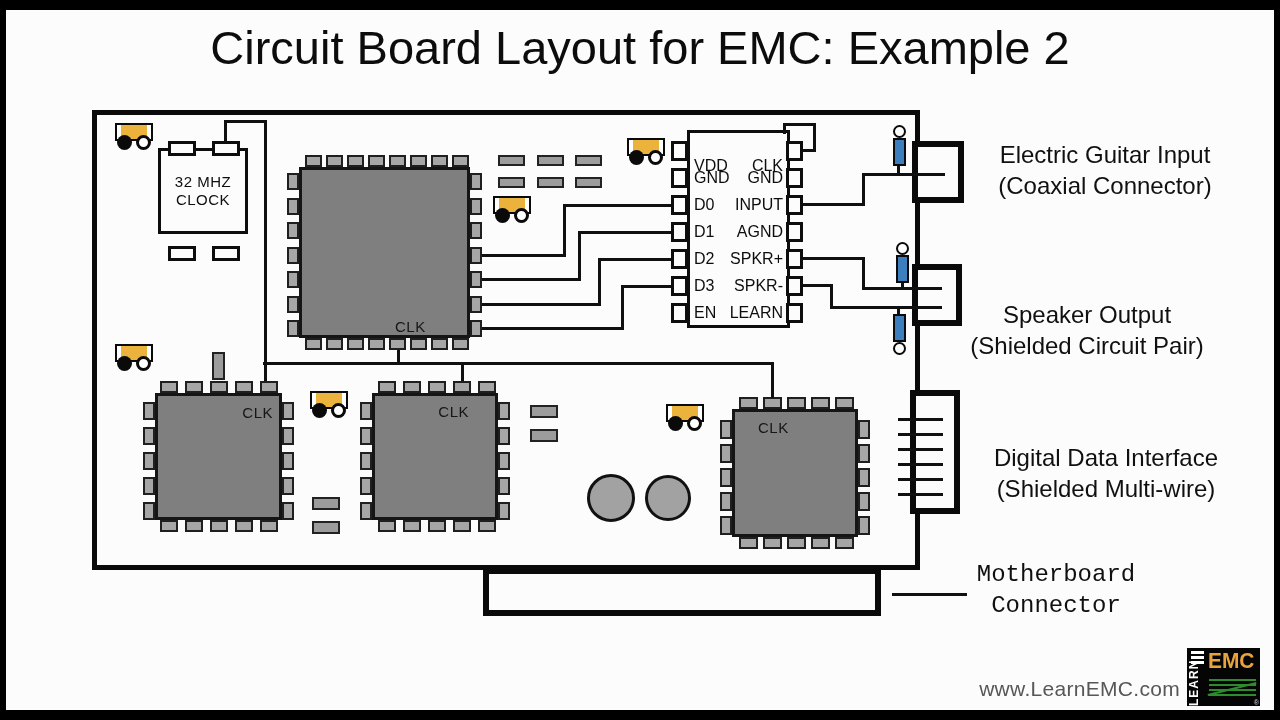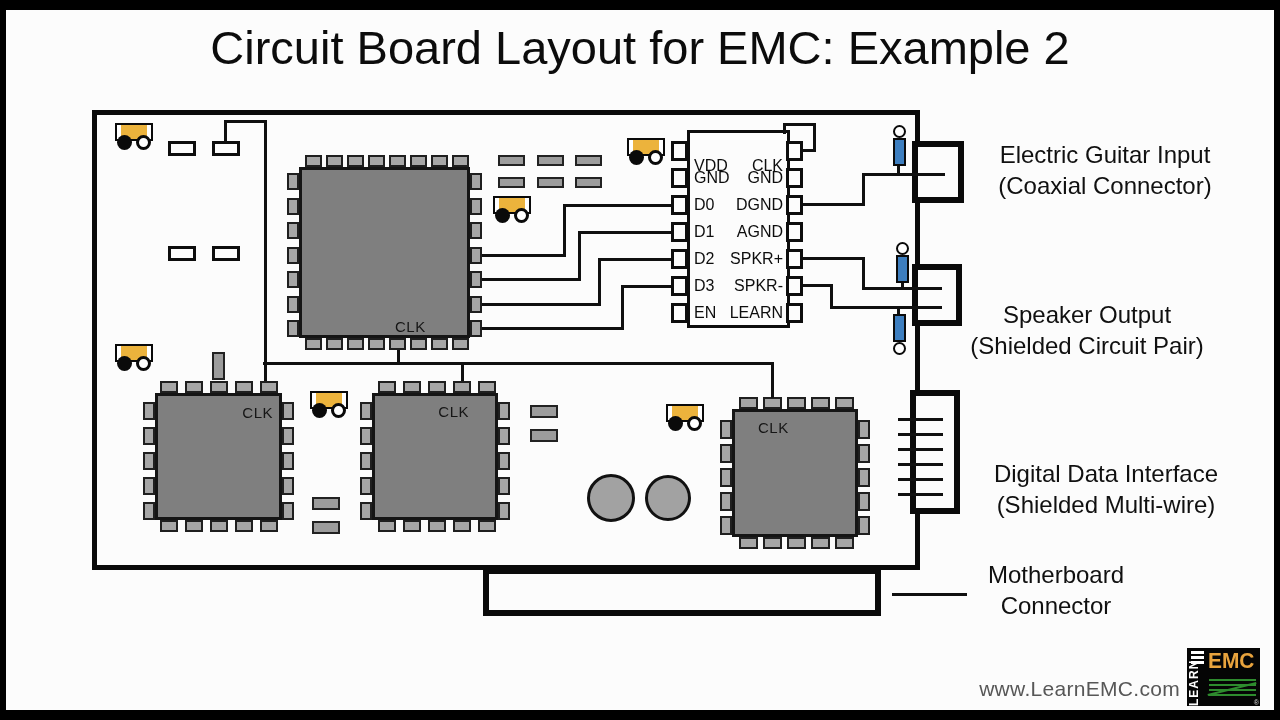--- a/index.html
+++ b/index.html
@@ -168,20 +168,24 @@
   <div class="ic" id="ic1" style="left:155px;top:393px;width:127px;height:127px;">
     <span class="clk" style="right:6px;top:8px;">CLK</span>
   </div>
   <div class="ic" id="ic3" style="left:372px;top:393px;width:126px;height:127px;">
     <span class="clk" style="right:26px;top:7px;">CLK</span>
   </div>
   <div class="ic" id="ic4" style="left:732px;top:409px;width:126px;height:128px;">
     <span class="clk" style="left:23px;top:7px;">CLK</span>
   </div>
 
+  <div class="clockbox">
+    <span>32 MHZ</span>
+    <span>CLOCK</span>
+  </div>
   <div class="cpad" style="left:168px;top:141px;"></div>
   <div class="cpad" style="left:212px;top:141px;"></div>
   <div class="cpad" style="left:168px;top:246px;"></div>
   <div class="cpad" style="left:212px;top:246px;"></div>
 
   <div class="dsp"></div>
   <div id="pinboxes">
       <div class="pinbox" style="left: 671px; top: 141px; width: 17px; height: 20px;"></div>
       <div class="pinbox" style="left: 786px; top: 141px; width: 17px; height: 20px;"></div>
       <div class="pinbox" style="left: 671px; top: 168px; width: 17px; height: 20px;"></div>
@@ -200,21 +204,21 @@
   <div class="pinrow" style="top:140px;margin-top:15px;">
     <span>VDD</span>
     <span>CLK</span>
   </div>
   <div class="pinrow" style="top:167px;">
     <span>GND</span>
     <span>GND</span>
   </div>
   <div class="pinrow" style="top:194px;">
     <span>D0</span>
-    <span>DGND</span>
+    <span>INPUT</span>
   </div>
   <div class="pinrow" style="top:221px;">
     <span>D1</span>
     <span>AGND</span>
   </div>
   <div class="pinrow" style="top:248px;">
     <span>D2</span>
     <span>SPKR+</span>
   </div>
   <div class="pinrow" style="top:275px;">
@@ -320,25 +324,25 @@
     </div>
 
   <div class="ann" style="left:965px;top:139px;width:280px;">
     <div>Electric Guitar Input</div>
     <div>(Coaxial Connector)</div>
   </div>
   <div class="ann" style="left:928px;top:299px;width:318px;">
     <div>Speaker Output</div>
     <div>(Shielded Circuit Pair)</div>
   </div>
-  <div class="ann" style="left:964px;top:458px;width:284px;">
+  <div class="ann" style="left:964px;top:442px;width:284px;">
     <div>Digital Data Interface</div>
     <div>(Shielded Multi-wire)</div>
   </div>
-  <div class="ann" style="left:956px;top:559px;width:200px;">
+  <div class="ann" style="left:956px;top:559px;width:200px;font-family:Liberation Mono, monospace;">
     <div>Motherboard</div>
     <div>Connector</div>
   </div>
 
   <div class="footer-url">www.LearnEMC.com</div>
 
   <div class="logo">
     <div class="bar" style="top:3px;"></div>
     <div class="bar" style="top:8px;"></div>
     <div class="bar" style="top:13px;"></div>

